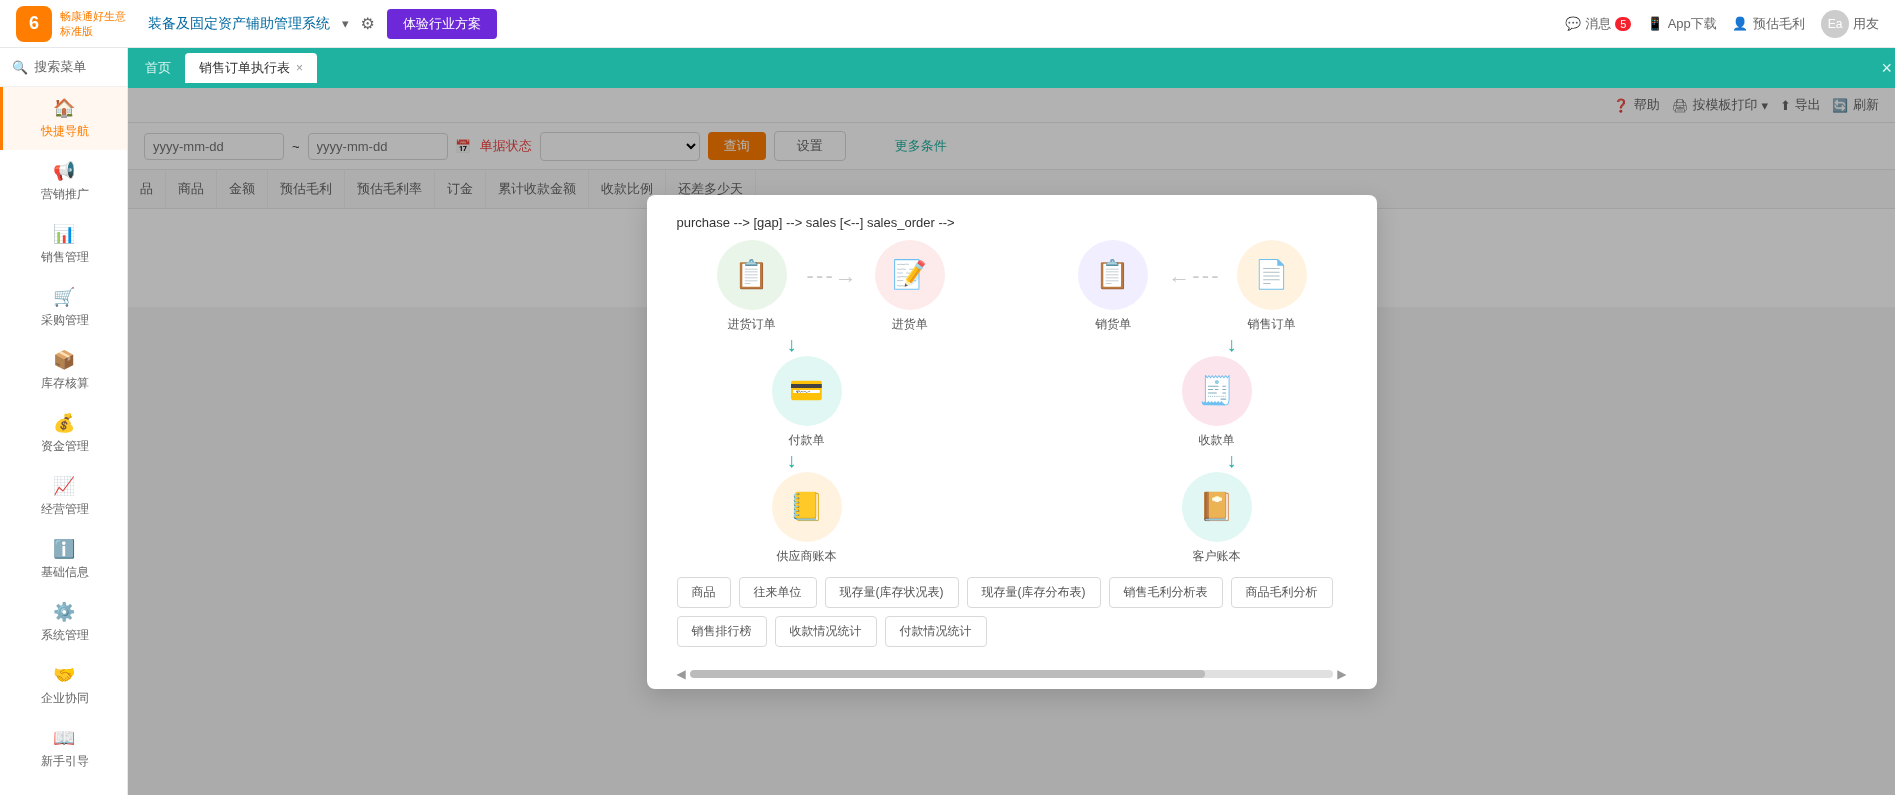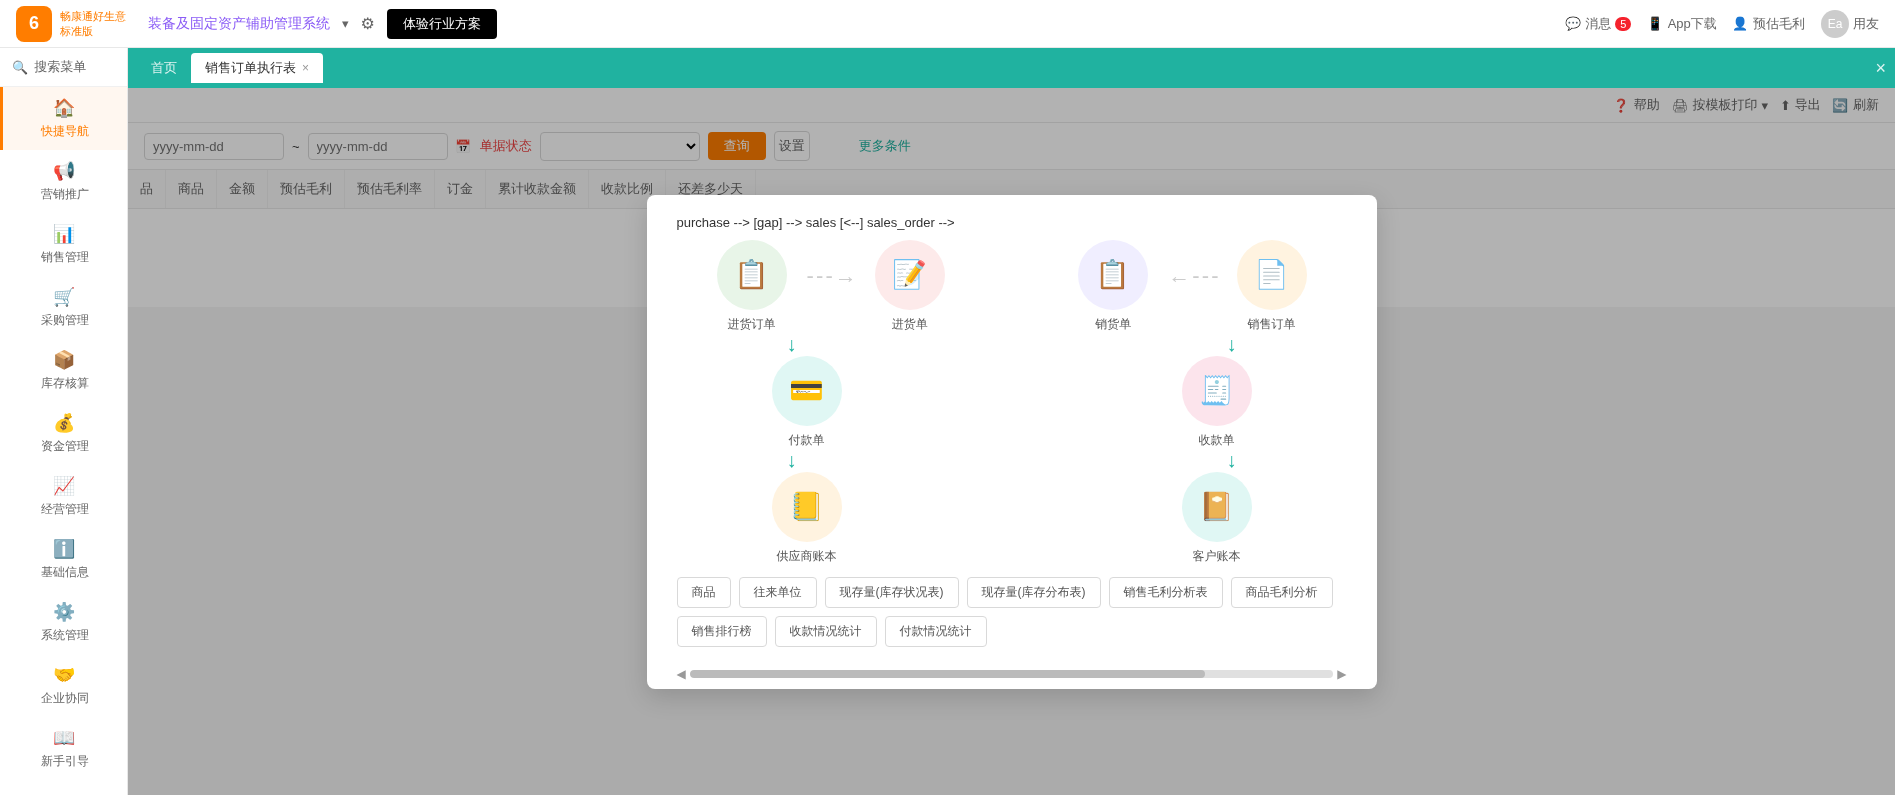--- a/index.html
+++ b/index.html
@@ -5,66 +5,66 @@
     * { box-sizing: border-box; margin: 0; padding: 0; }
     body { font-family: "Microsoft YaHei", Arial, sans-serif; font-size: 13px; background: #f0f2f5; color: #333; overflow: hidden; }
 
     
     .app-container { display: flex; flex-direction: column; height: 795px; width: 1895px; }
     .top-bar { height: 48px; background: #fff; display: flex; align-items: center; padding: 0 16px; border-bottom: 1px solid #e8e8e8; justify-content: space-between; flex-shrink: 0; }
     .top-bar-left { display: flex; align-items: center; gap: 12px; }
     .logo-area { display: flex; align-items: center; gap: 8px; width: 120px; }
     .logo-icon { width: 36px; height: 36px; background: #ff7d00; border-radius: 8px; display: flex; align-items: center; justify-content: center; color: white; font-size: 18px; font-weight: bold; }
     .logo-text { font-size: 11px; color: #ff7d00; line-height: 1.3; }
-    .system-title { font-size: 14px; color: #8b5cf6; font-weight: 500; }
+    .system-title { font-size: 14px; color: #0369a1; font-weight: 500; }
     .top-bar-right { display: flex; align-items: center; gap: 16px; }
     .top-bar-btn { display: flex; align-items: center; gap: 4px; color: #666; font-size: 13px; cursor: pointer; }
     .badge { background: #f5222d; color: white; border-radius: 10px; padding: 1px 5px; font-size: 11px; }
-    .experience-btn { background: #000000; color: white; border: none; border-radius: 4px; padding: 6px 16px; cursor: pointer; font-size: 13px; }
+    .experience-btn { background: #6d28d9; color: white; border: none; border-radius: 4px; padding: 6px 16px; cursor: pointer; font-size: 13px; }
     .settings-icon { color: #666; cursor: pointer; font-size: 16px; }
     .dropdown-icon { color: #666; cursor: pointer; }
     .user-avatar { width: 28px; height: 28px; background: #ccc; border-radius: 50%; display: flex; align-items: center; justify-content: center; color: white; font-size: 12px; }
 
     
     .main-layout { display: flex; flex: 1; overflow: hidden; }
 
     
     .sidebar { width: 128px; background: #fff; border-right: 1px solid #e8e8e8; display: flex; flex-direction: column; flex-shrink: 0; }
     .search-menu { display: flex; align-items: center; gap: 6px; padding: 10px 12px; color: #666; cursor: pointer; border-bottom: 1px solid #f0f0f0; font-size: 13px; }
     .sidebar-item { display: flex; flex-direction: column; align-items: center; padding: 10px 4px; cursor: pointer; border-left: 3px solid transparent; color: #666; font-size: 12px; gap: 4px; }
     .sidebar-item.active { background: #fff7f0; border-left-color: #ff7d00; color: #ff7d00; }
     .sidebar-icon { font-size: 18px; }
     .sidebar-item.active .sidebar-icon { color: #ff7d00; }
 
     
     .content-area { flex: 1; display: flex; flex-direction: column; overflow: hidden; }
 
     
-    .tab-bar { height: 40px; background: #20b2a0; display: flex; align-items: center; padding: 0 9px; flex-shrink: 0; }
+    .tab-bar { height: 40px; background: #20b2a0; display: flex; align-items: center; padding: 0 3px; flex-shrink: 0; }
     .tab { padding: 6px 14px; color: white; cursor: pointer; font-size: 13px; border-radius: 4px 4px 0 0; display: flex; align-items: center; gap: 6px; }
     .tab.home { background: transparent; color: rgba(255,255,255,0.85); }
     .tab.active { background: #fff; color: #333; }
     .tab-close { color: #999; font-size: 12px; cursor: pointer; }
     .close-all { margin-left: auto; color: rgba(255,255,255,0.85); cursor: pointer; font-size: 18px; }
 
     
     .page-content { flex: 1; background: #f5f5f5; overflow: hidden; position: relative; }
 
     
     .page-toolbar { background: #fff; padding: 8px 16px; display: flex; align-items: center; justify-content: flex-end; gap: 12px; border-bottom: 1px solid #e8e8e8; }
     .toolbar-btn { display: flex; align-items: center; gap: 4px; color: #666; font-size: 13px; cursor: pointer; }
 
     
     .filter-row { background: #fff; padding: 8px 16px; display: flex; align-items: center; gap: 8px; border-bottom: 1px solid #e8e8e8; }
     .filter-input { border: 1px solid #d9d9d9; border-radius: 4px; padding: 5px 8px; font-size: 13px; width: 140px; color: #999; }
     .calendar-icon { color: #999; cursor: pointer; }
     .filter-label { color: #ef4444; font-size: 13px; }
     .filter-select { border: 1px solid #d9d9d9; border-radius: 4px; padding: 5px 8px; font-size: 13px; width: 160px; background: #fff; }
     .query-btn { background: #ff7d00; color: white; border: none; border-radius: 4px; padding: 5px 16px; cursor: pointer; font-size: 13px; }
-    .settings-btn { background: #fff; color: #666; border: 1px solid #d9d9d9; border-radius: 4px; padding: 5px 4px; cursor: pointer; font-size: 13px; }
+    .settings-btn { background: #fff; color: #666; border: 1px solid #d9d9d9; border-radius: 4px; padding: 5px 22px; cursor: pointer; font-size: 13px; }
     .more-conditions { color: #20b2a0; cursor: pointer; font-size: 13px; margin-left: 41px; }
 
     
     .table-area { background: #fff; flex: 1; overflow: auto; }
     .table-header { display: flex; background: #fafafa; border-bottom: 1px solid #e8e8e8; }
     .th { padding: 10px 12px; font-size: 13px; color: #666; font-weight: normal; white-space: nowrap; border-right: 1px solid #f0f0f0; }
     .no-data { text-align: center; padding: 40px; color: #999; font-size: 13px; }
 
     
     .modal-overlay { position: absolute; top: 0; left: 0; right: 0; bottom: 0; background: rgba(0,0,0,0.3); z-index: 100; display: flex; align-items: center; justify-content: center; }

